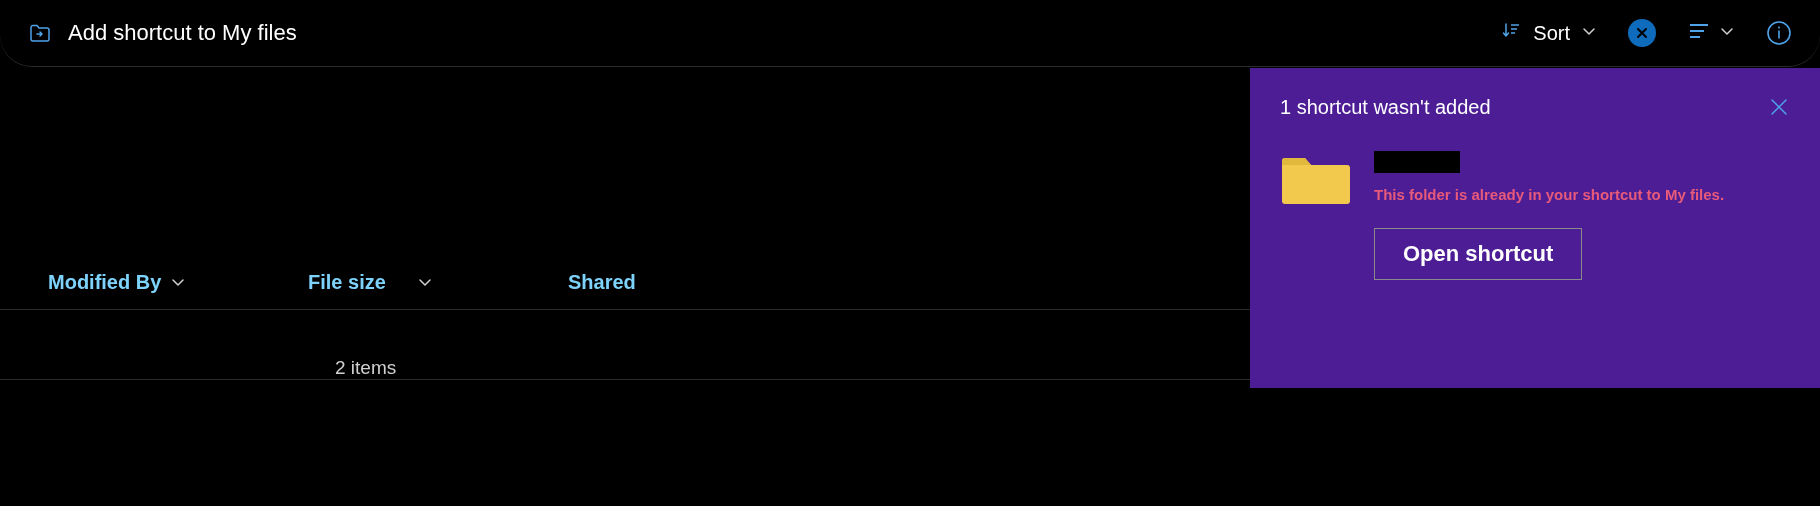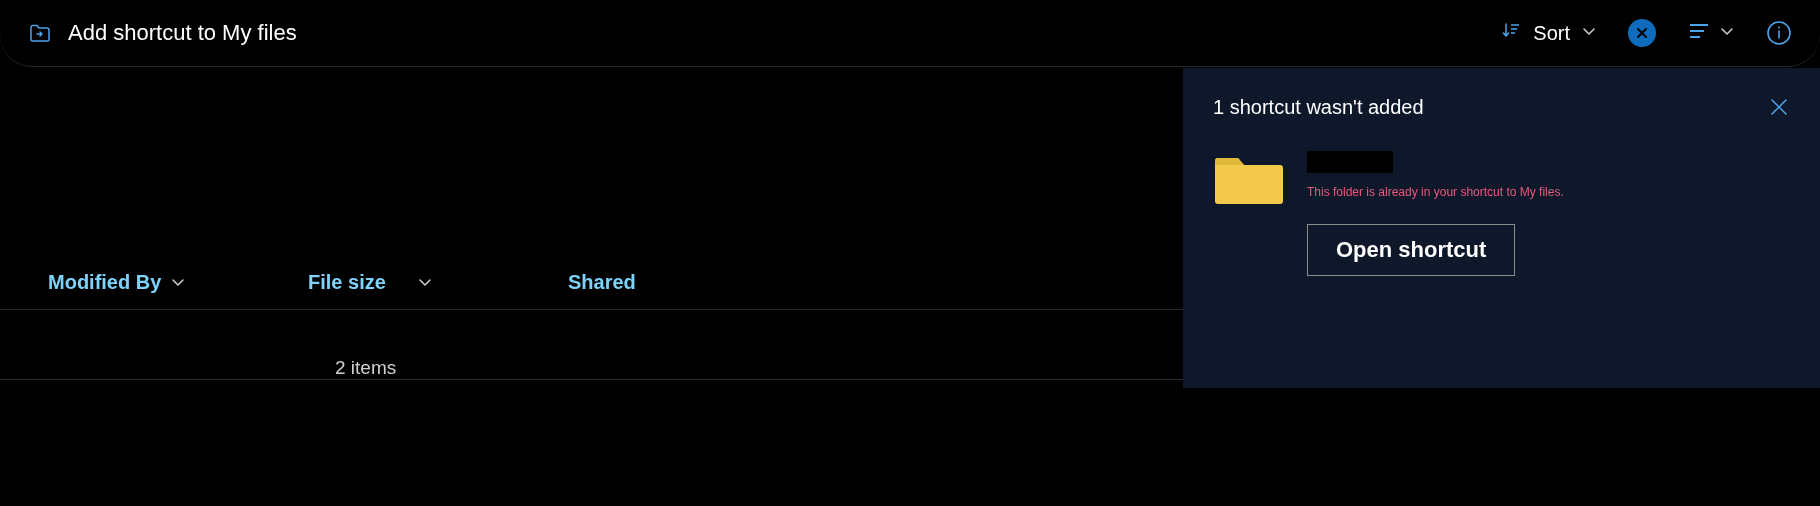--- a/index.html
+++ b/index.html
@@ -145,23 +145,23 @@
       background: #000000;
       width: 130px;
       height: 26px;
       display: inline-block;
     }
 
     .notification-panel {
       position: absolute;
       top: 68px;
       right: 0;
-      width: 637px;
+      width: 570px;
       height: 320px;
-      background: #0f172a;
+      background: #4c1d95;
       padding: 28px 30px;
     }
 
     .notif-header {
       display: flex;
       justify-content: space-between;
       align-items: flex-start;
     }
 
     .notif-title {
@@ -194,24 +194,25 @@
 
     .notif-redacted {
       background: #000000;
       width: 86px;
       height: 22px;
       display: block;
       margin-bottom: 10px;
     }
 
     .notif-error {
-      font-size: 12px;
+      font-size: 15px;
       color: #e85a7a;
       line-height: 1.55;
       margin-bottom: 22px;
+      font-weight: bold;
     }
 
     .open-shortcut-btn {
       background: transparent;
       border: 1px solid #8a8a8a;
       color: #ffffff;
       font-size: 22px;
       font-weight: 700;
       padding: 12px 28px;
       cursor: pointer;

